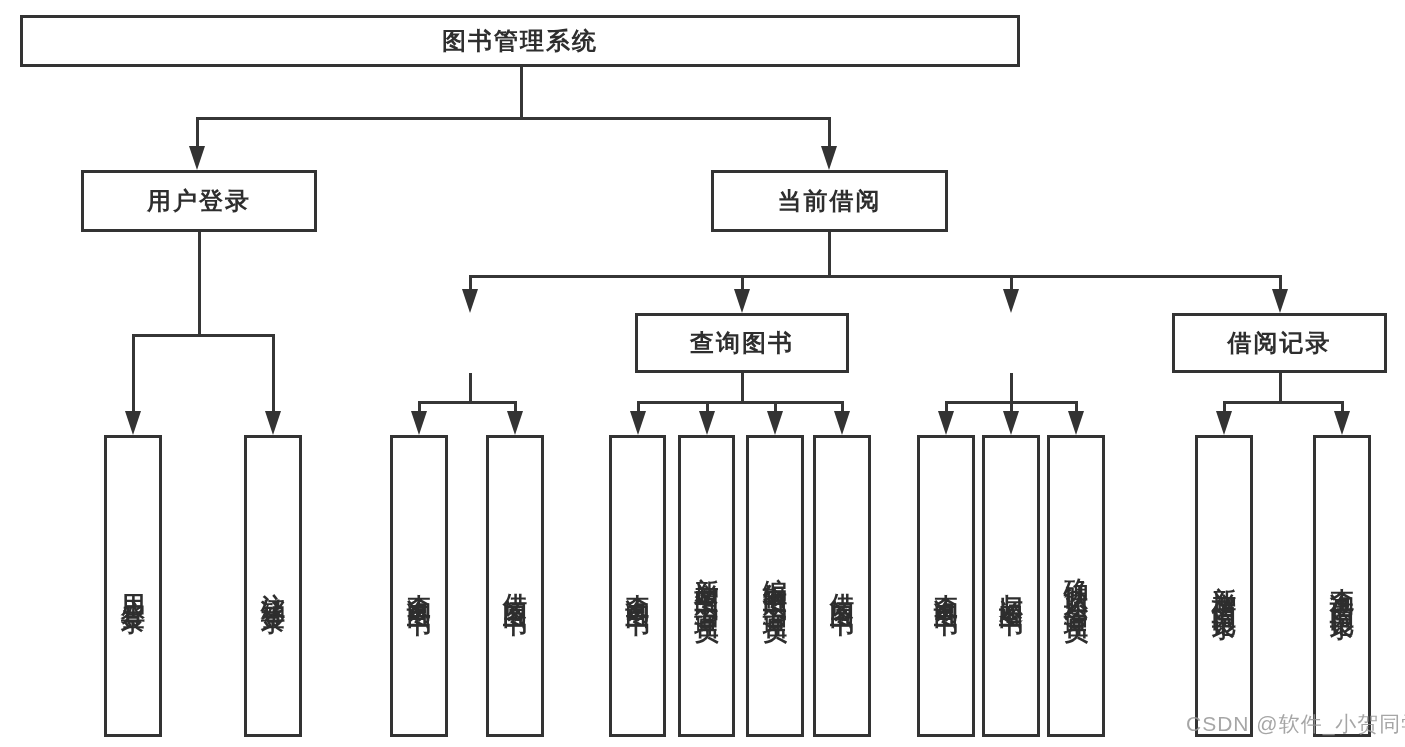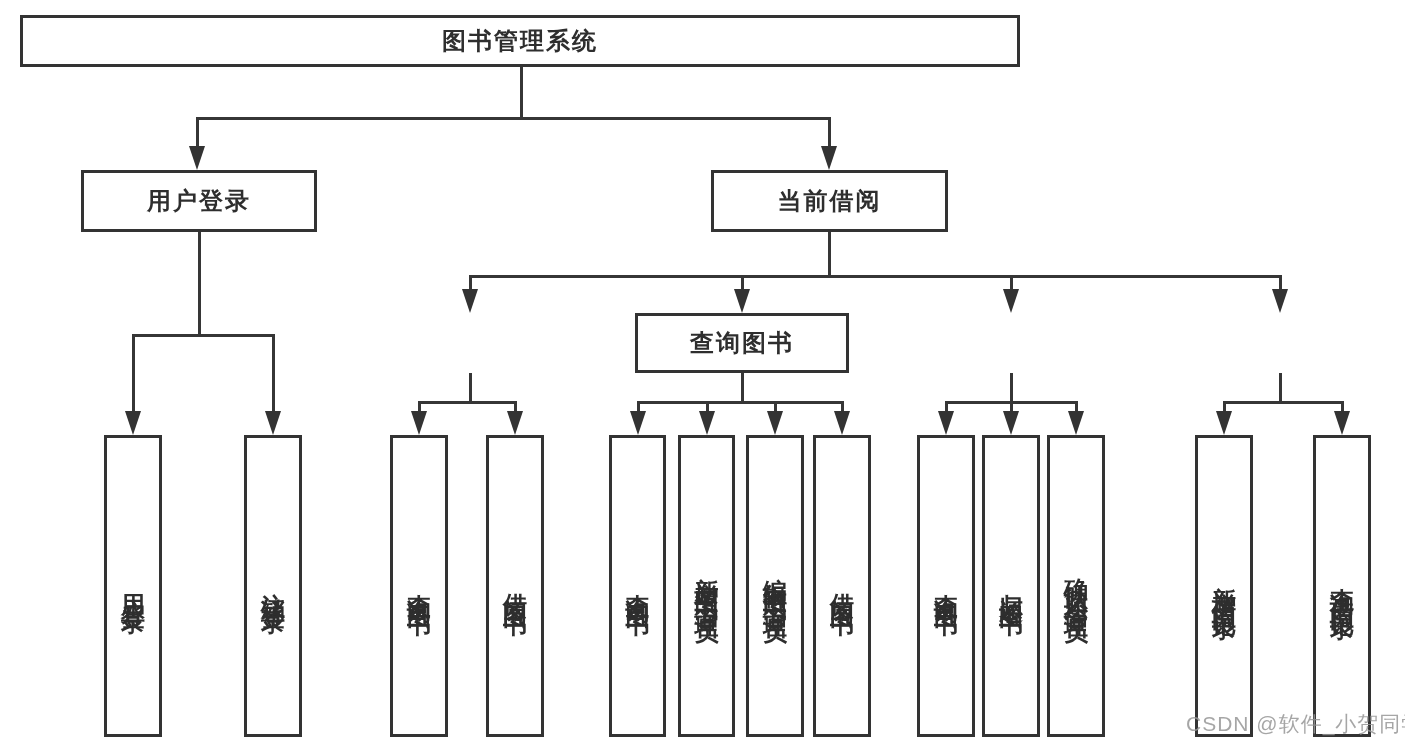--- a/index.html
+++ b/index.html
@@ -69,20 +69,23 @@
   <div class="box hbox" style="left:711px;top:170px;width:237px;height:62px">
     <span>当前借阅</span>
   </div>
 
 
   <div class="box hbox" style="left:635px;top:313px;width:214px;height:60px">
     <span>查询图书</span>
   </div>
 
 
+  <div class="box hbox" style="left:1172px;top:313px;width:215px;height:60px">
+    <span>借阅记录</span>
+  </div>
 
   <div class="box leaf" style="left:104px;top:435px;width:58px;height:302px">
     <span>用户登录</span>
   </div>
   <div class="box leaf" style="left:244px;top:435px;width:58px;height:302px">
     <span>注销登录</span>
   </div>
 
   <div class="box leaf" style="left:390px;top:435px;width:58px;height:302px">
     <span>查询图书</span>

